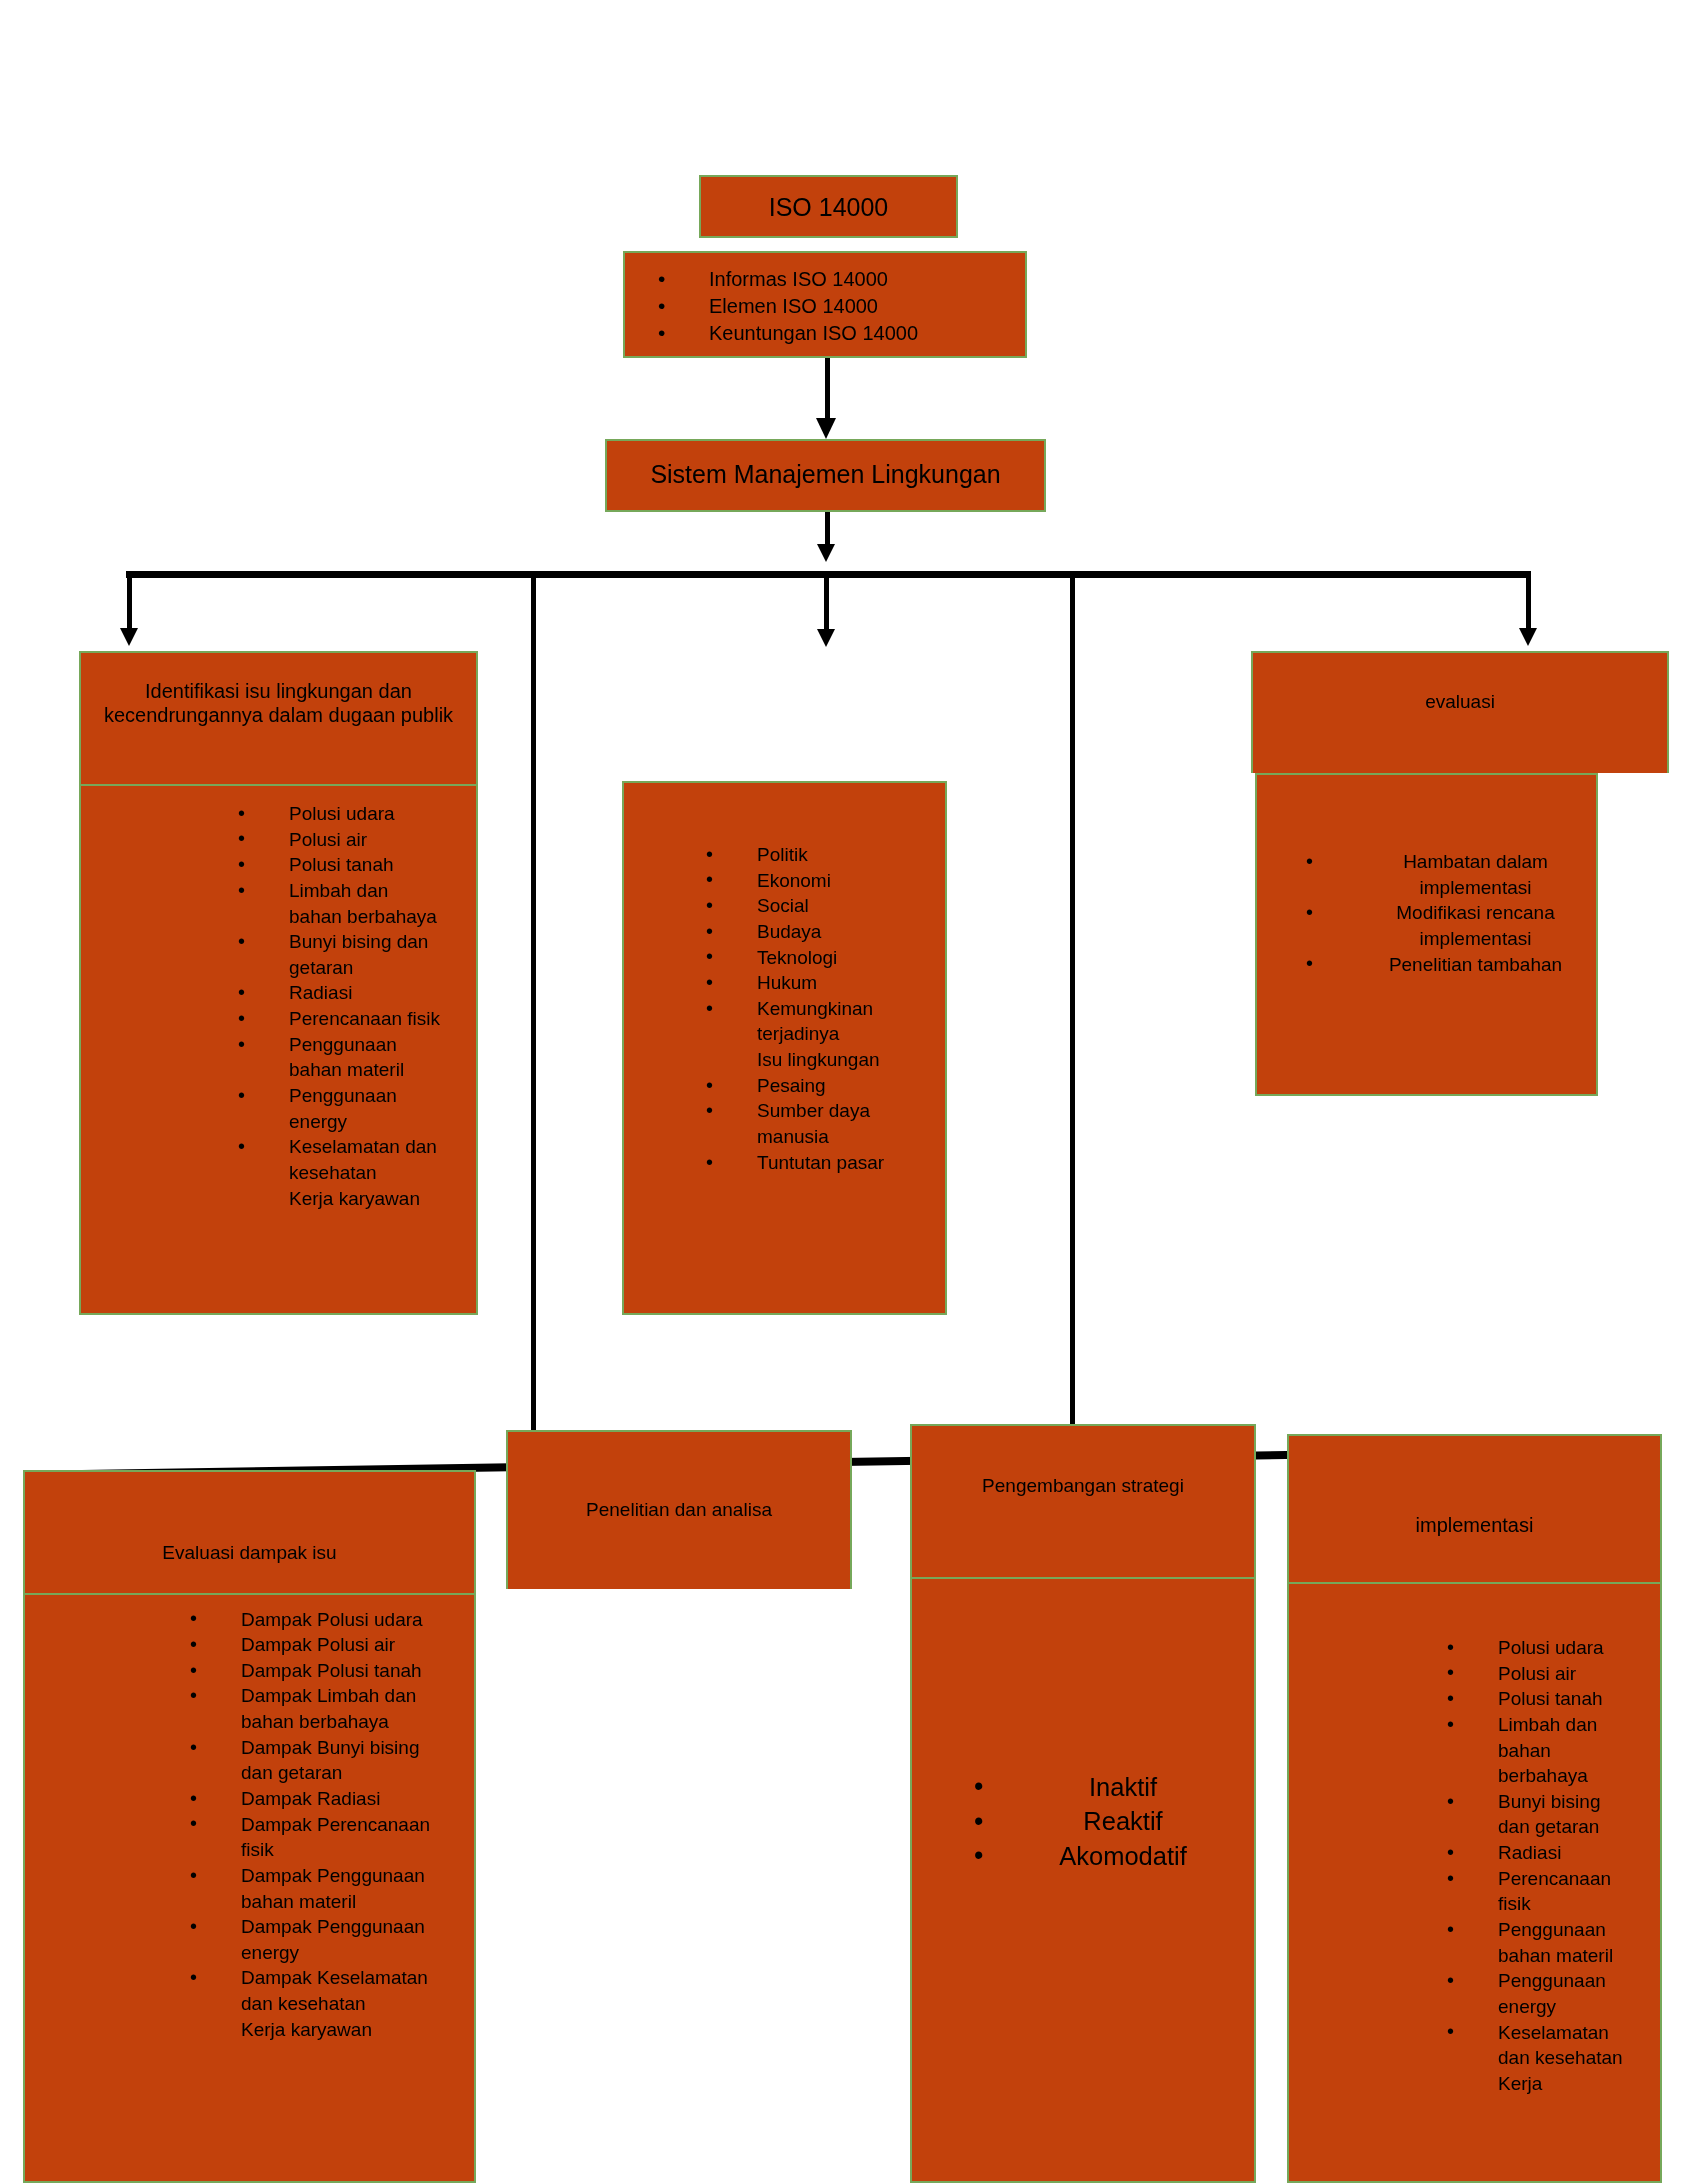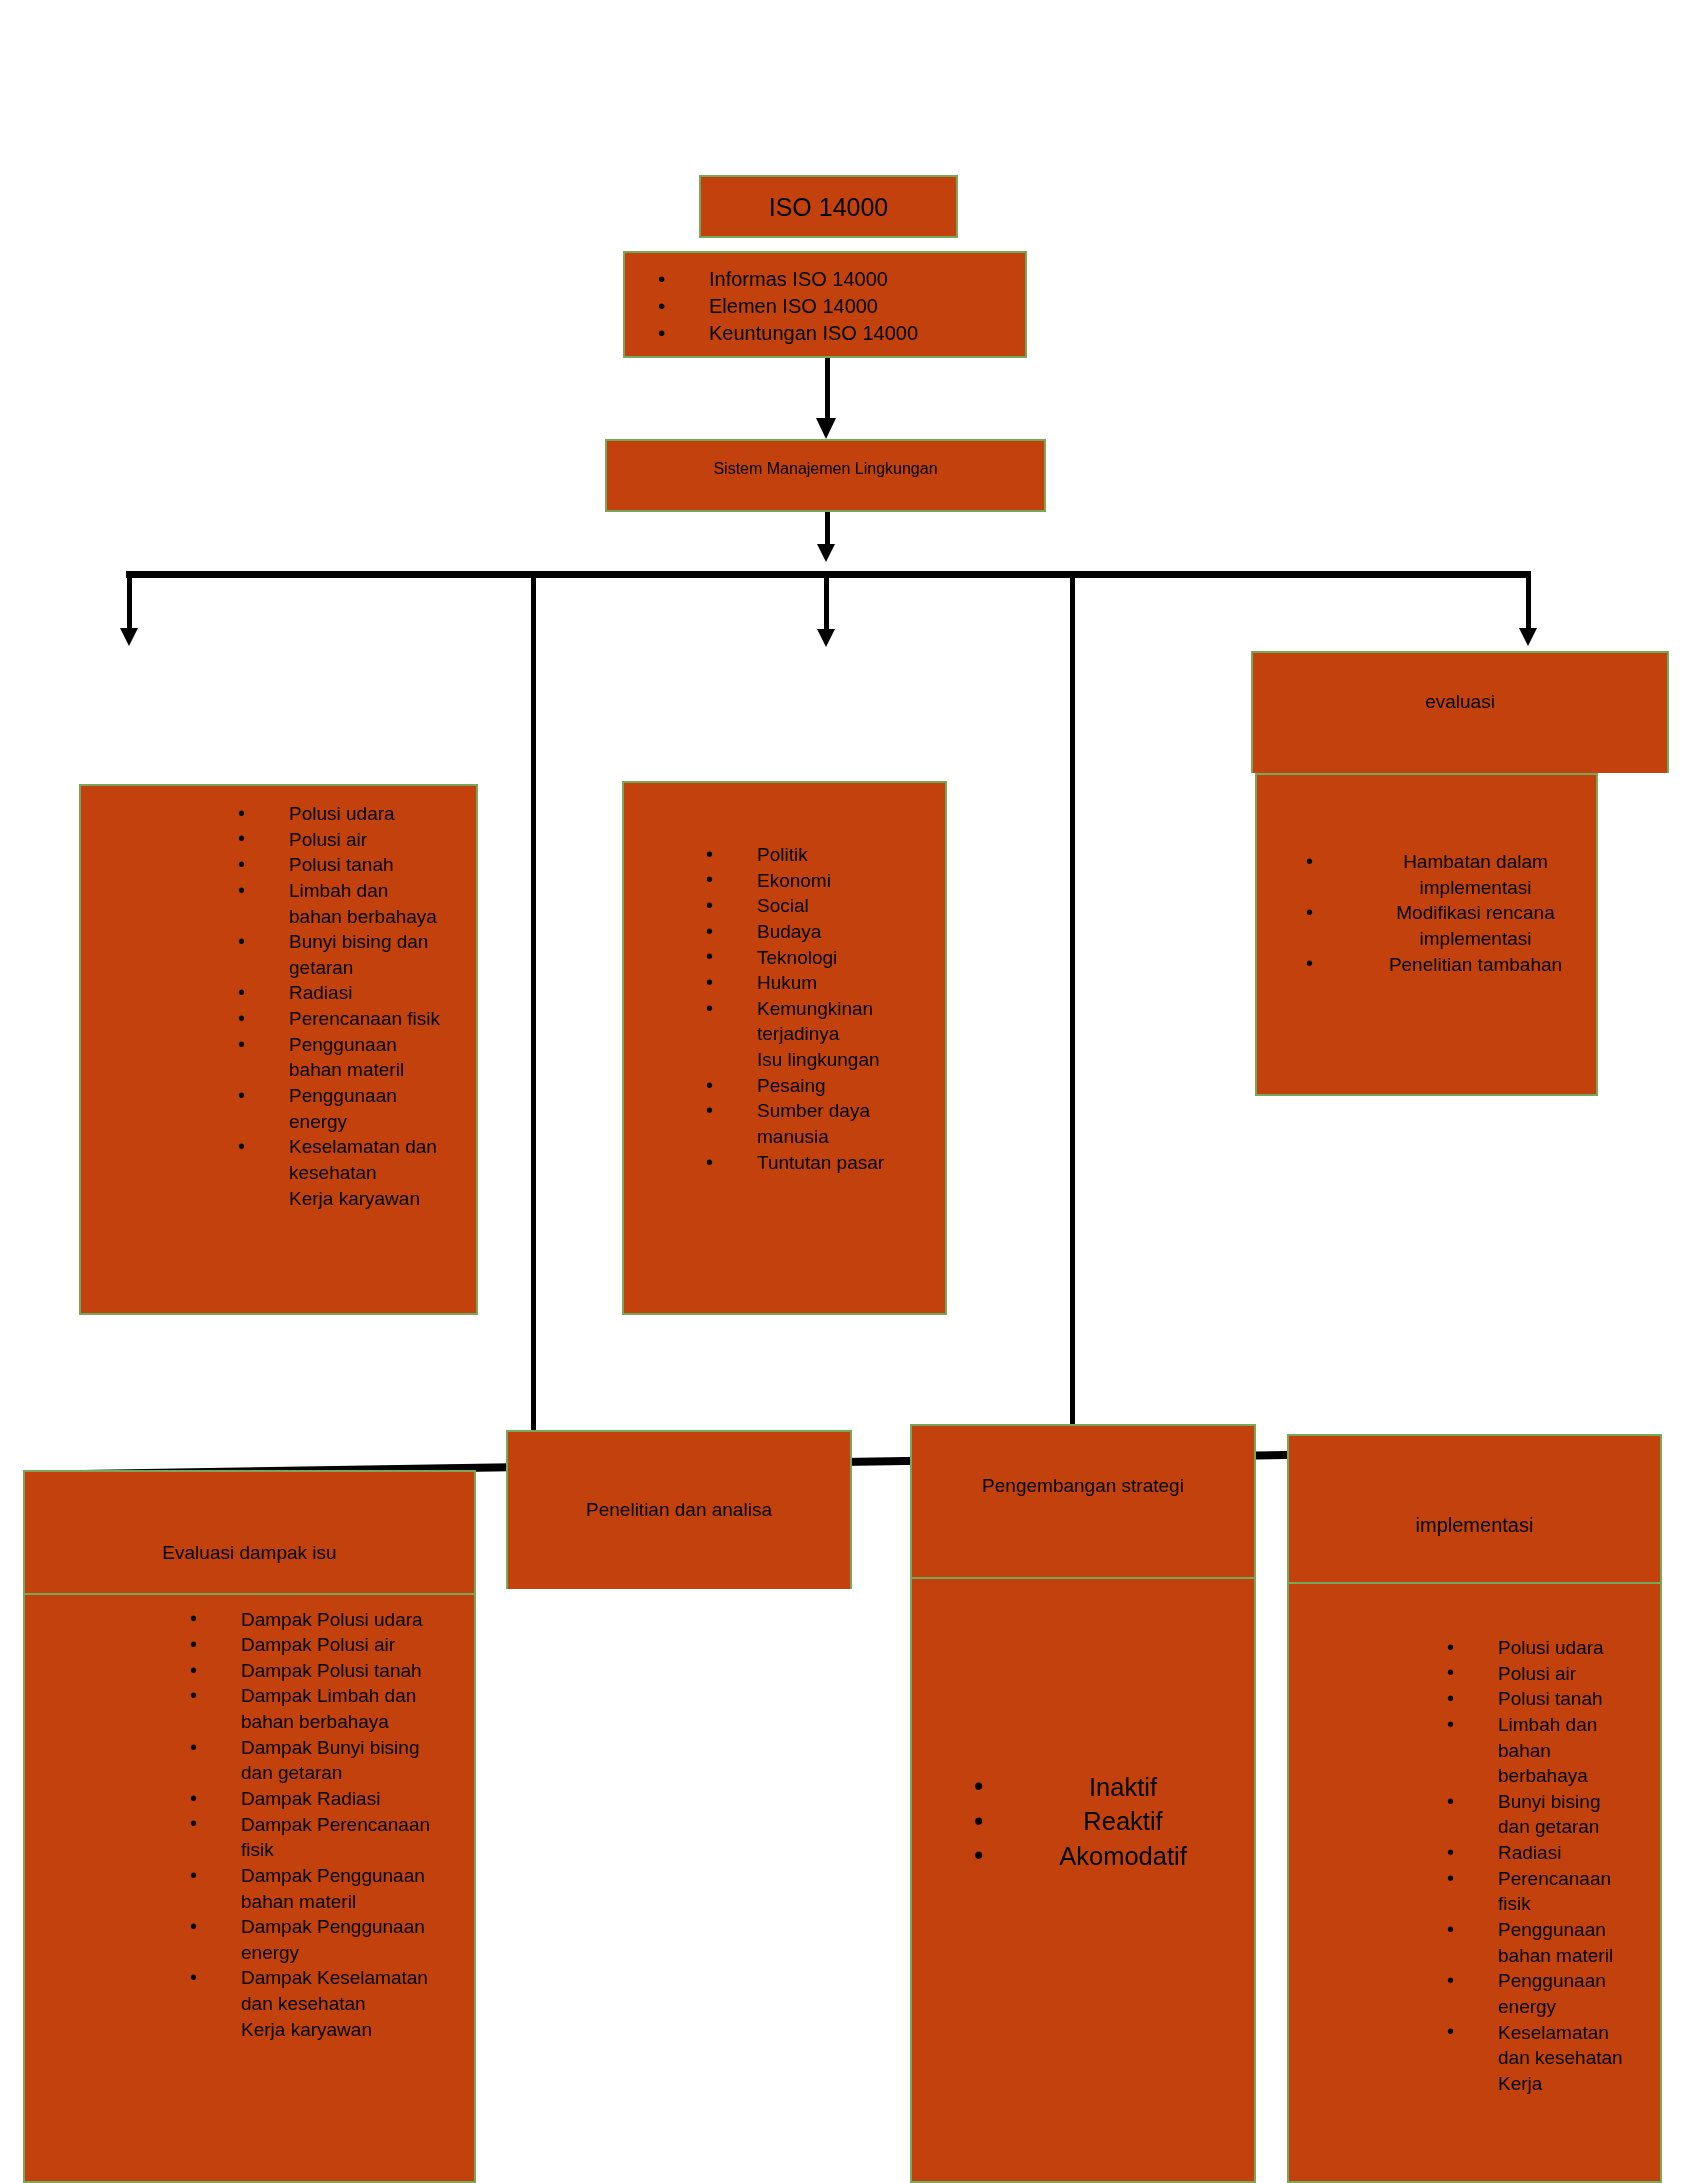--- a/index.html
+++ b/index.html
@@ -99,41 +99,44 @@
       <li>Informas      ISO  14000</li>
       <li>Elemen         ISO  14000</li>
       <li>Keuntungan  ISO  14000</li>
     </ul>
   </div>
 
   <div class="vline" style="left:825px; top:358px; width:5px; height:64px;"></div>
   <div class="arrowhead" style="left:816px; top:418px;"></div>
 
   <div class="gbox" style="left:605px; top:439px; width:441px; height:73px;">
-    <div class="hdr" style="top:18px; font-size:16px;">Sistem Manajemen Lingkungan</div>
+    <div class="hdr" style="top:18px; font-size:25px;">Sistem Manajemen Lingkungan</div>
   </div>
 
   <div class="vline" style="left:825px; top:512px; width:5px; height:40px;"></div>
   <div class="arrowhead small" style="left:817px; top:544px;"></div>
 
   <div class="hbar" style="left:126px; top:571px; width:1405px; height:7.4px;"></div>
 
   <div class="vline" style="left:127px; top:575px; width:5px; height:64px;"></div>
   <div class="arrowhead small" style="left:120px; top:628px;"></div>
 
   <div class="vline" style="left:531px; top:575px; width:5px; height:898px;"></div>
 
   <div class="vline" style="left:824px; top:575px; width:5px; height:66px;"></div>
   <div class="arrowhead small" style="left:817px; top:629px;"></div>
 
   <div class="vline" style="left:1070px; top:575px; width:5px; height:883px;"></div>
 
   <div class="vline" style="left:1526px; top:575px; width:5px; height:64px;"></div>
   <div class="arrowhead small" style="left:1519px; top:628px;"></div>
 
+  <div class="gbox noborder-bottom" style="left:79px; top:651px; width:399px; height:133px;">
+    <div class="hdr" style="top:26px; font-size:20px;">Identifikasi isu lingkungan dan kecendrungannya dalam dugaan publik</div>
+  </div>
   <div class="gbox" style="left:79px; top:784px; width:399px; height:531px;">
     <ul class="ul" id="m0list" style="left:157px; top:15px; width:239px; font-size:19px;">
         <li>Polusi udara</li>
         <li>Polusi air</li>
         <li>Polusi tanah</li>
         <li>Limbah dan</li>
         <li class="nobullet">bahan berbahaya</li>
         <li>Bunyi bising dan</li>
         <li class="nobullet">getaran</li>
         <li>Radiasi</li>

